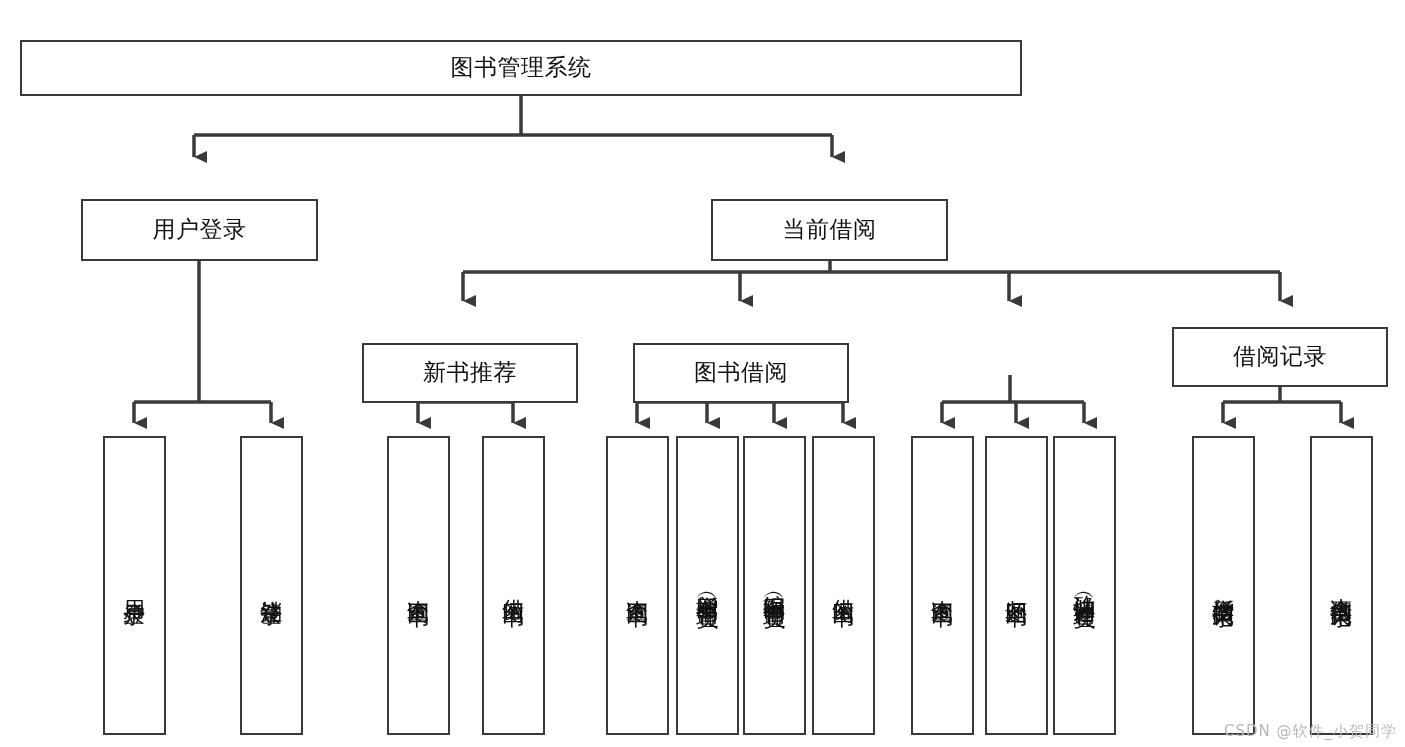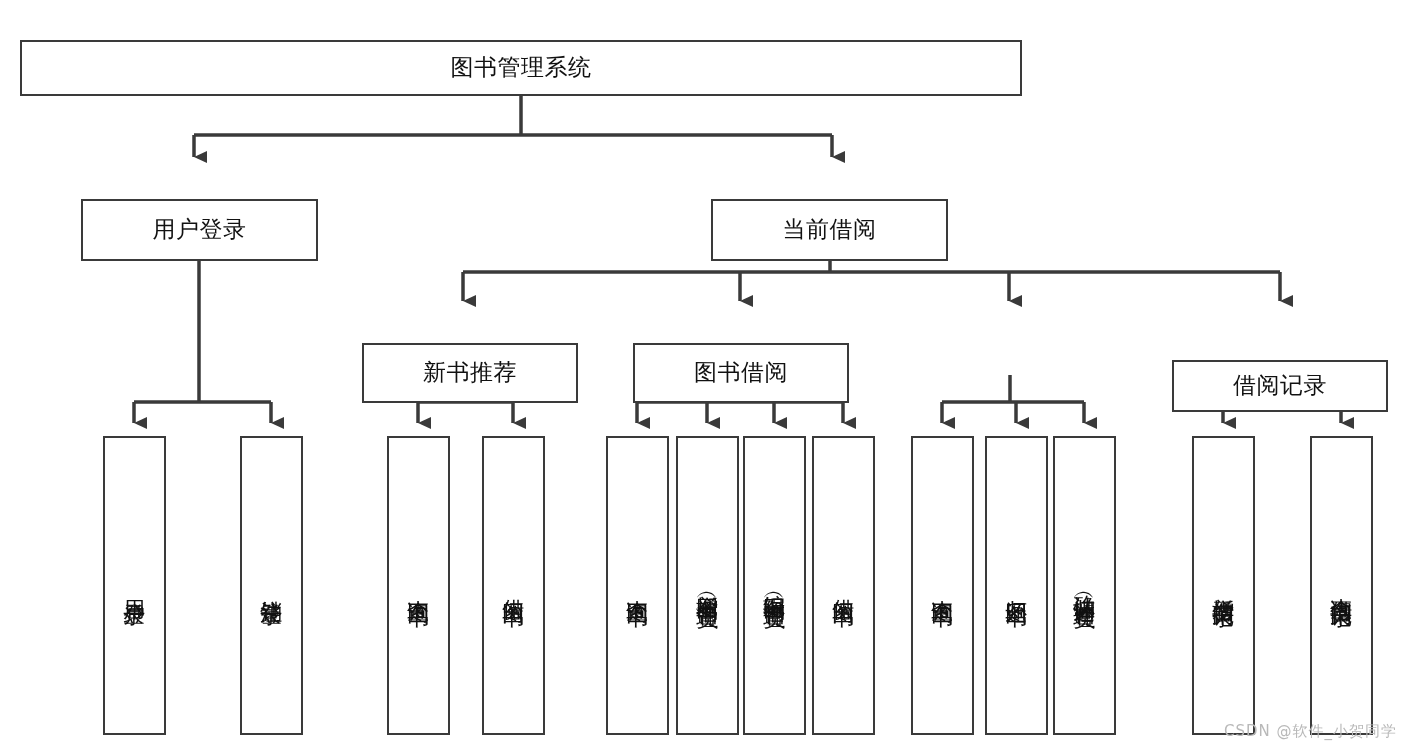--- a/index.html
+++ b/index.html
@@ -139,21 +139,21 @@
   <div class="node-box" id="node-l2-1" style="left: 711px; top: 171px; width: 237px; height: 62px; border-color: rgb(58, 58, 58); background: rgb(255, 255, 255);">
     <span class="node-label-h" style="color: rgb(17, 17, 17);">当前借阅</span>
   </div>
 
   <div class="node-box" id="node-l3-0" style="left: 362px; top: 315px; width: 216px; height: 60px; border-color: rgb(58, 58, 58); background: rgb(255, 255, 255);">
     <span class="node-label-h" style="color: rgb(17, 17, 17);">新书推荐</span>
   </div>
   <div class="node-box" id="node-l3-1" style="left: 633px; top: 315px; width: 216px; height: 60px; border-color: rgb(58, 58, 58); background: rgb(255, 255, 255); justify-content: center;">
     <span class="node-label-h" style="color: rgb(17, 17, 17);">图书借阅</span>
   </div>
-  <div class="node-box" id="node-l3-3" style="left: 1172px; top: 332px; width: 216px; height: 52px; border-color: rgb(58, 58, 58); background: rgb(255, 255, 255);">
+  <div class="node-box" id="node-l3-3" style="left: 1172px; top: 299px; width: 216px; height: 60px; border-color: rgb(58, 58, 58); background: rgb(255, 255, 255);">
     <span class="node-label-h" style="color: rgb(17, 17, 17);">借阅记录</span>
   </div>
 
   <div class="leaf-box" id="leaf-0" style="left: 103px; top: 436px; width: 63px; height: 299px; border-color: rgb(58, 58, 58); background: rgb(255, 255, 255);">
     <span class="node-label-v" style="color: rgb(17, 17, 17);">用户登录</span>
   </div>
   <div class="leaf-box" id="leaf-1" style="left: 240px; top: 436px; width: 63px; height: 299px; border-color: rgb(58, 58, 58); background: rgb(255, 255, 255);">
     <span class="node-label-v" style="color: rgb(17, 17, 17);">注销登录</span>
   </div>
   <div class="leaf-box" id="leaf-2" style="left: 387px; top: 436px; width: 63px; height: 299px; border-color: rgb(58, 58, 58); background: rgb(255, 255, 255);">

